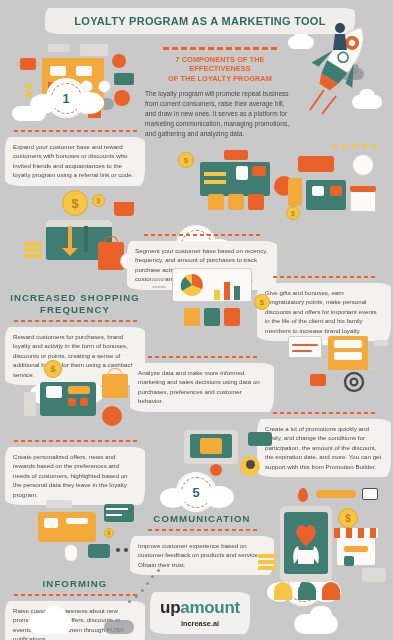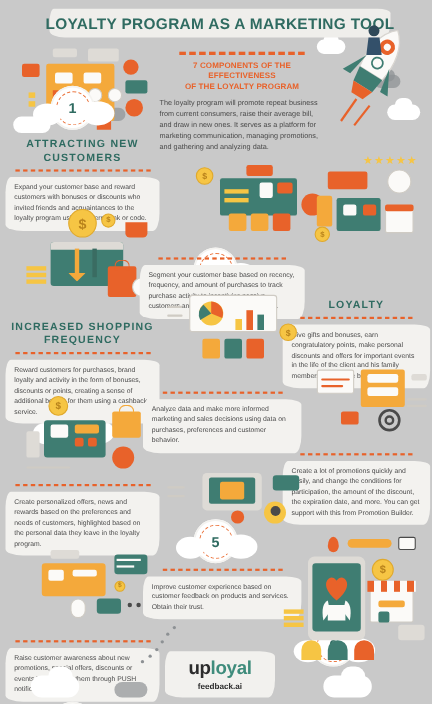--- a/index.html
+++ b/index.html
@@ -20,21 +20,21 @@
   .abs { position: absolute; }
 
   
   .title-wrap {
     left: 45px; top: 8px; width: 310px; height: 26px;
     display: flex; align-items: center; justify-content: center;
     background: #efeeeb;
     border-radius: 4px 12px 6px 14px / 12px 4px 14px 6px;
   }
   .title {
-    font-size: 14px; font-weight: bold; letter-spacing: .3px;
+    font-size: 11px; font-weight: bold; letter-spacing: .3px;
     color: #2f6b61; white-space: nowrap;
   }
 
   .dashrow { display:flex; gap:3px; align-items:center; }
   .dashrow i { display:block; width:6px; height:2.5px; background:#e8622a; }
   .dashrow.small i { width:4px; height:2px; }
 
   .intro { left: 145px; top: 47px; width: 150px; }
   .intro-dashes { justify-content: center; margin-bottom: 5px; }
   .intro-h {
@@ -204,21 +204,20 @@
   </div>
 
   <div class="abs cloudpad" style="left:46px;top:78px;">
     <div class="badge">
         <div class="ring">
           <span class="num">1</span>
         </div>
       </div>
   </div>
   <div class="abs block left" style="left:5px;top:126px;">
-    <div class="block-h">ATTRACTING NEW CUSTOMERS</div>
     <div class="dashrow block-dashes small">
       <i></i>
         <i></i>
         <i></i>
         <i></i>
         <i></i>
         <i></i>
         <i></i>
         <i></i>
         <i></i>
@@ -308,21 +307,20 @@
     <div class="abs coin" style="left:0px;top:66px;width:14px;height:14px;font-size:7px;">$</div>
   </div>
   <div class="abs cloudpad" style="left:303px;top:225px;">
     <div class="badge">
         <div class="ring">
           <span class="num">3</span>
         </div>
       </div>
   </div>
   <div class="abs block" style="left:257px;top:272px;width:134px;">
-    <div class="block-h">LOYALTY</div>
     <div class="dashrow block-dashes small">
       <i></i>
         <i></i>
         <i></i>
         <i></i>
         <i></i>
         <i></i>
         <i></i>
         <i></i>
         <i></i>
@@ -521,20 +519,21 @@
     <div class="abs card" style="left:48px;top:8px;width:22px;height:16px;"></div>
     <div class="abs card2" style="left:96px;top:2px;width:24px;height:14px;border-radius:3px;"></div>
     <div class="abs" style="left:58px;top:34px;width:12px;height:12px;border-radius:50%;background:#e8622a;"></div>
     <div class="abs" style="left:88px;top:26px;width:20px;height:20px;border-radius:50%;background:#f6c544;"></div>
     <div class="abs" style="left:94px;top:30px;width:9px;height:9px;border-radius:50%;background:#4a4a4a;"></div>
     <div class="abs tline" style="left:0px;top:12px;width:16px;"></div>
     <div class="abs tline" style="left:0px;top:20px;width:16px;"></div>
   </div>
 
   <div class="abs block" style="left:130px;top:513px;width:144px;">
+    <div class="block-h">COMMUNICATION</div>
     <div class="dashrow block-dashes small">
       <i></i>
         <i></i>
         <i></i>
         <i></i>
         <i></i>
         <i></i>
         <i></i>
         <i></i>
         <i></i>
@@ -543,20 +542,21 @@
         <i></i>
         <i></i>
         <i></i>
         <i></i>
         <i></i>
     </div>
     <div class="block-body">Improve customer experience based on customer feedback on products and services. Obtain their trust.</div>
   </div>
 
   <div class="abs block left" style="left:5px;top:578px;">
+    <div class="block-h">INFORMING</div>
     <div class="dashrow block-dashes small">
       <i></i>
         <i></i>
         <i></i>
         <i></i>
         <i></i>
         <i></i>
         <i></i>
         <i></i>
         <i></i>
@@ -609,18 +609,18 @@
   </div>
 
   <div class="cloudw" style="left:28px;top:614px;width:44px;height:20px;"></div>
   <div class="cloudw" style="left:44px;top:606px;width:22px;height:18px;"></div>
   <div class="cloudg" style="left:104px;top:620px;width:30px;height:14px;opacity:.7;"></div>
   <div class="cloudw" style="left:294px;top:614px;width:44px;height:20px;"></div>
   <div class="cloudw" style="left:310px;top:606px;width:22px;height:18px;"></div>
 
   <div class="abs logo-wrap">
     <div class="logo">
-      <span class="up">up</span><span class="loyal">loyal</span>
-    </div>
-    <div class="logo-sub">feedback.ai</div>
+      <span class="up">up</span><span class="loyal">amount</span>
+    </div>
+    <div class="logo-sub">increase.ai</div>
   </div>
 
 </div>
 
 </body></html>

